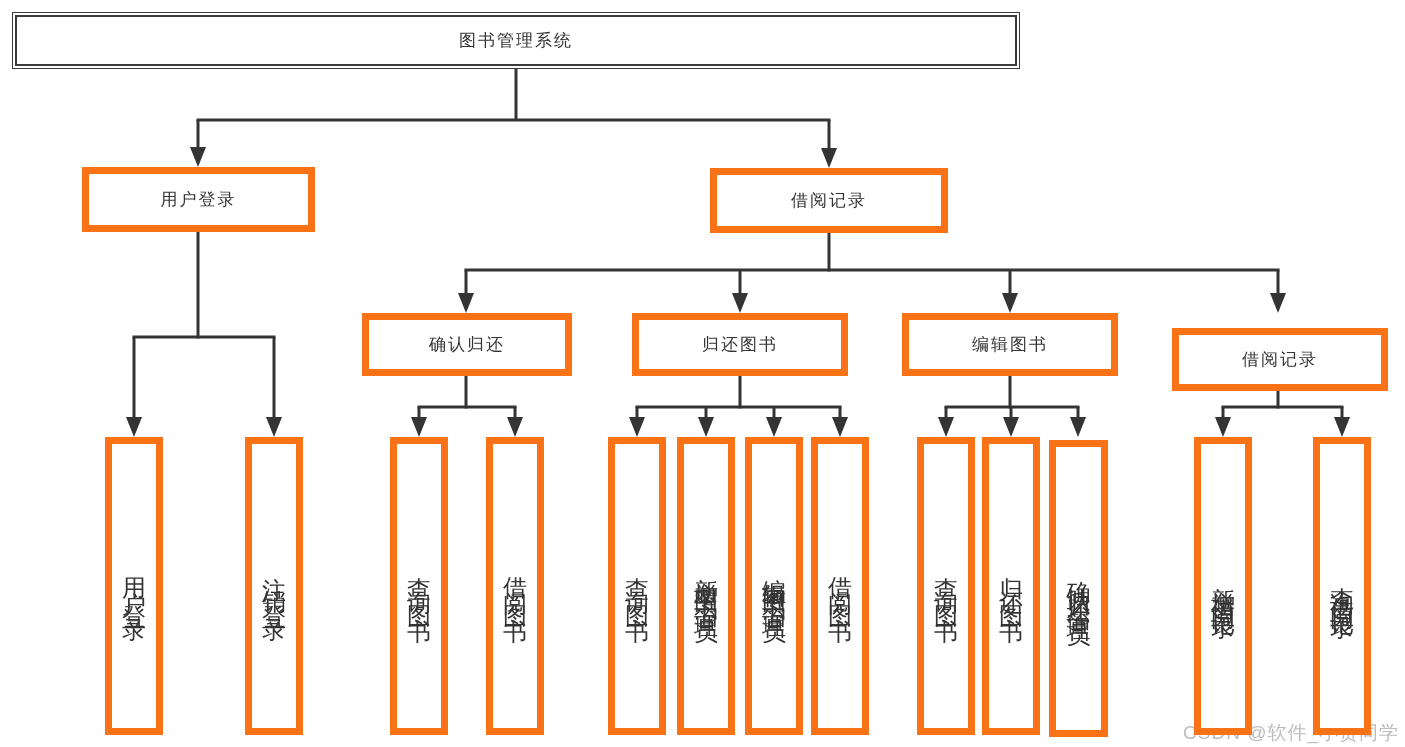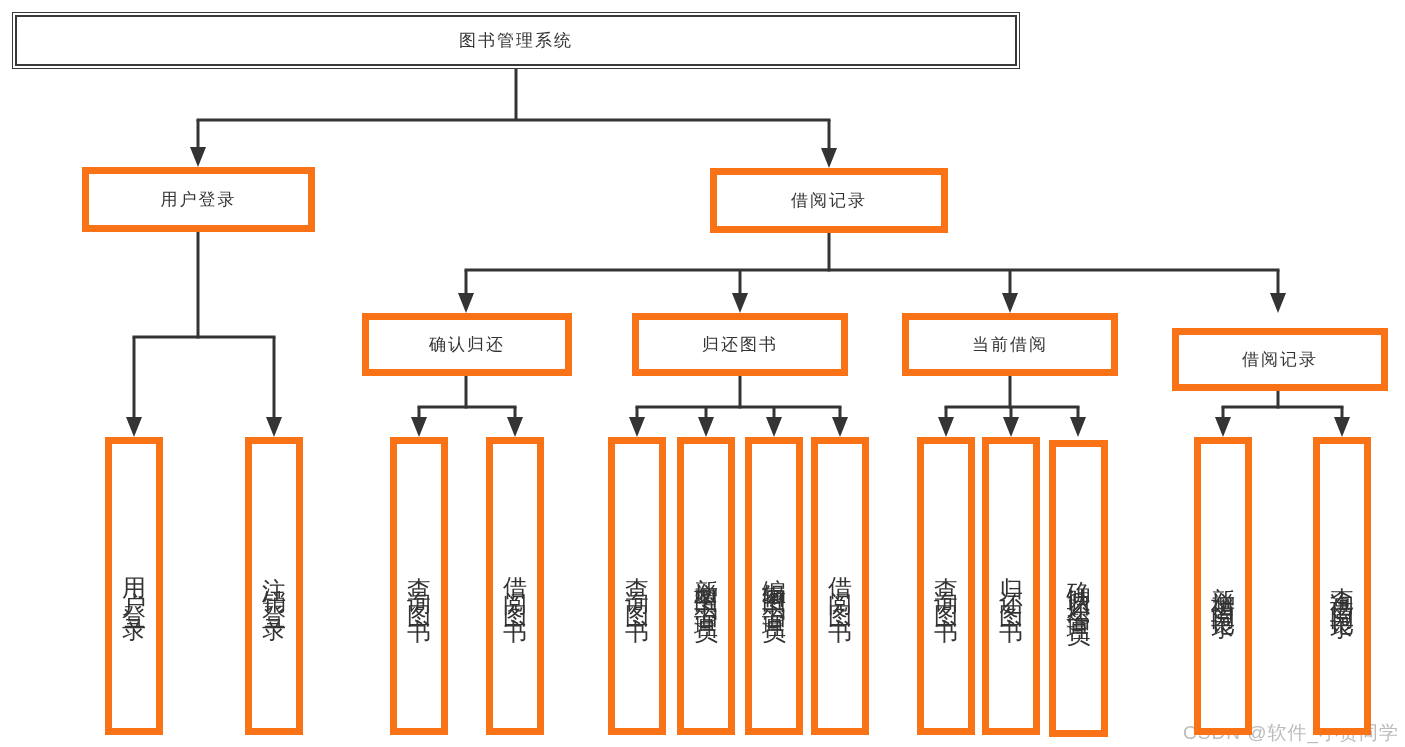--- a/index.html
+++ b/index.html
@@ -111,21 +111,21 @@
     <span>借阅记录</span>
   </div>
 
   <div class="box h-box" style="left:362px;top:313px;width:210px;height:63px">
     <span>确认归还</span>
   </div>
   <div class="box h-box" style="left:632px;top:313px;width:216px;height:63px">
     <span>归还图书</span>
   </div>
   <div class="box h-box" style="left:902px;top:313px;width:216px;height:63px">
-    <span>当前借阅</span>
+    <span>编辑图书</span>
   </div>
   <div class="box h-box" style="left:1172px;top:328px;width:216px;height:63px">
     <span>借阅记录</span>
   </div>
 
   <div class="box v-box" style="left:105px;top:437px;width:58px;height:298px">
     <span class="short">用户登录</span>
   </div>
   <div class="box v-box" style="left:245px;top:437px;width:58px;height:298px">
     <span class="short">注销登录</span>

